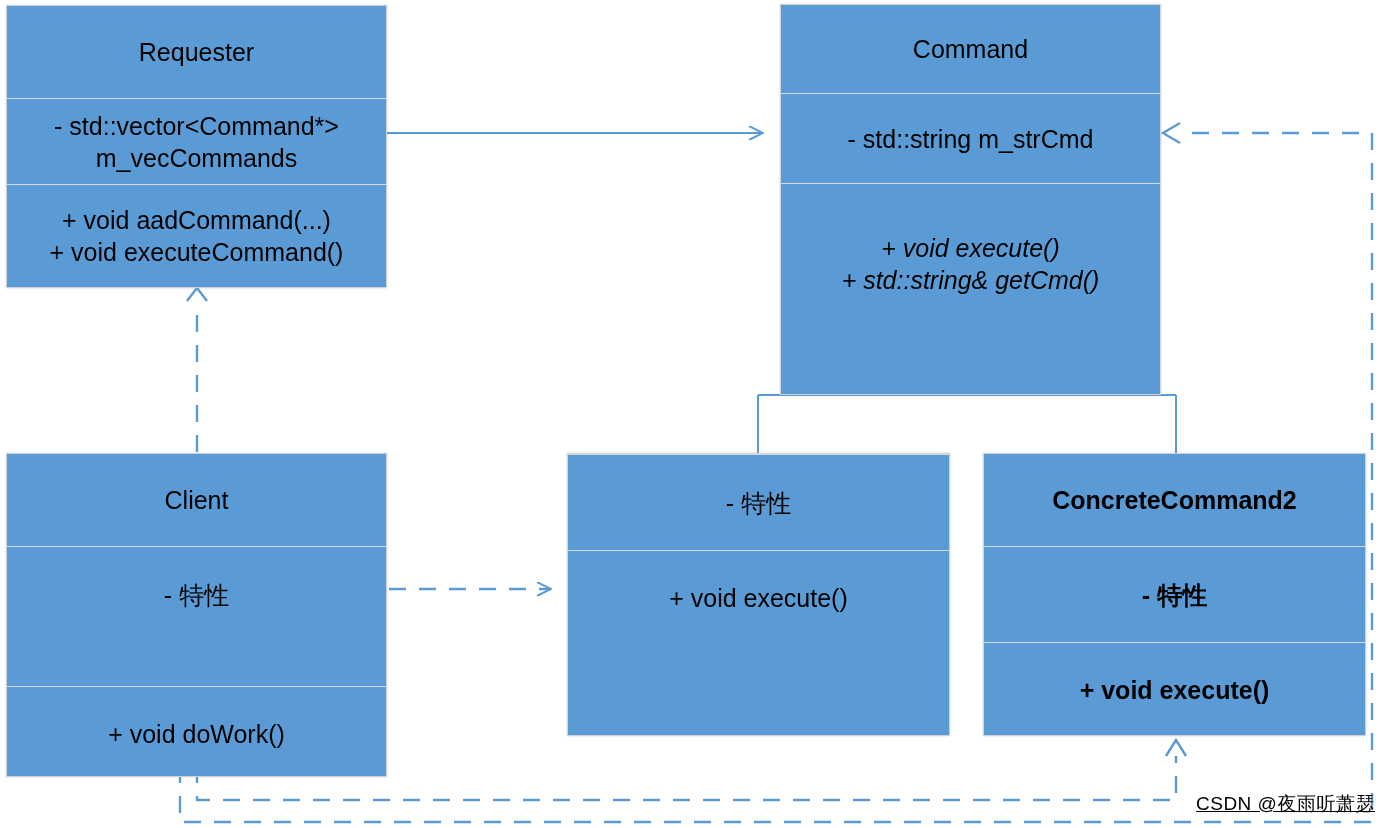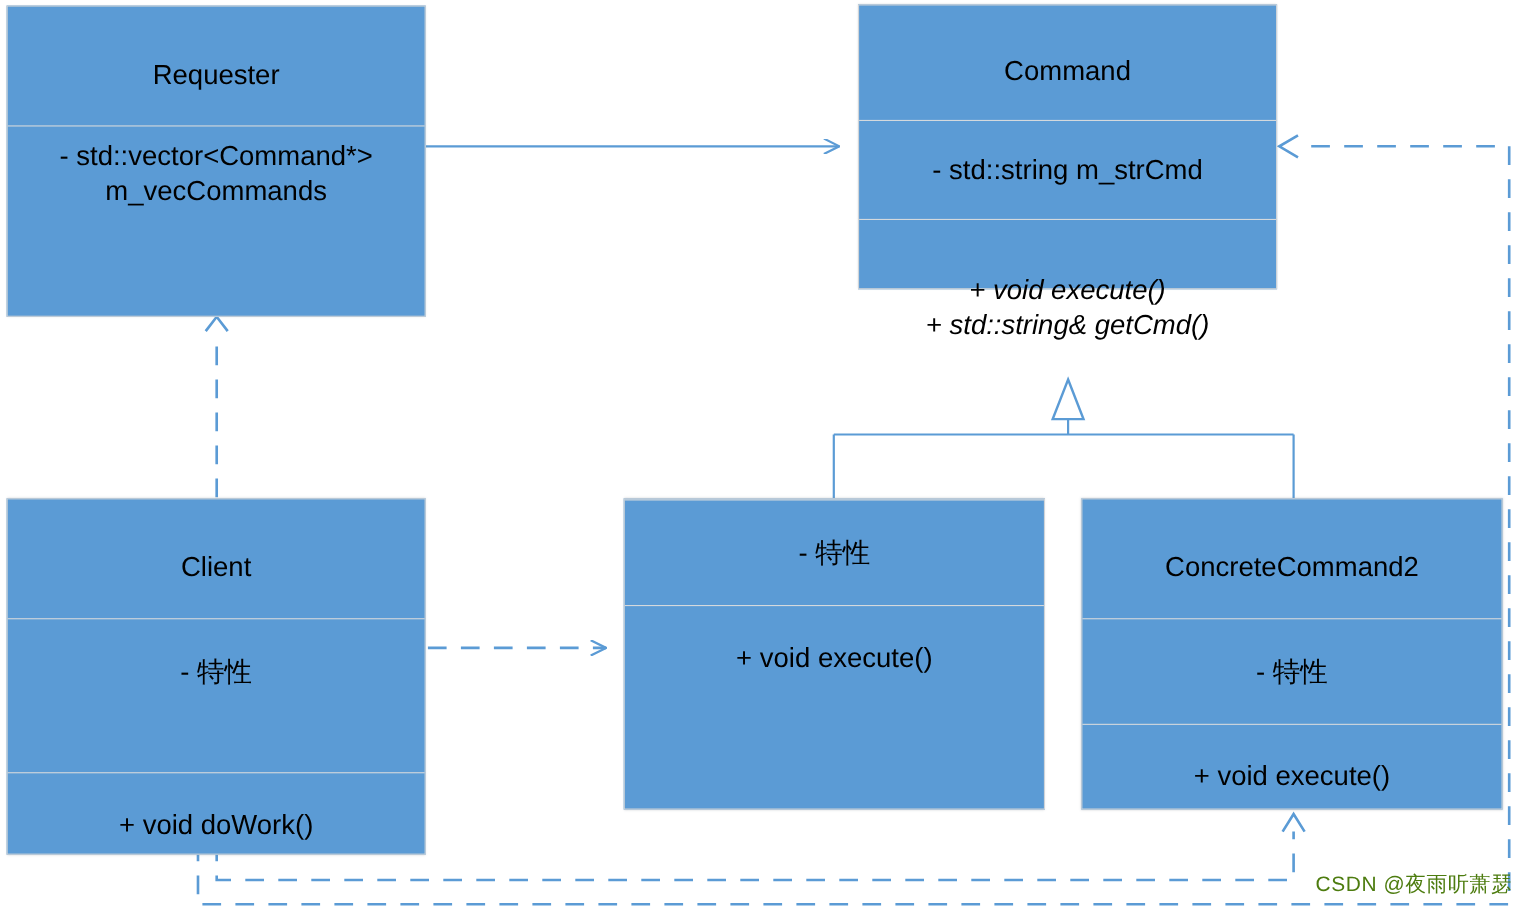--- a/index.html
+++ b/index.html
@@ -40,37 +40,37 @@
     color: #000000;
     line-height: 1.28;
     padding: 0 6px;
     white-space: pre-line;
   }
   .compartment.divider-top {
     border-top: 1px solid #d4d9dd;
   }
   .c-name {
     font-size: 25px;
-    margin-top: 16px;
   }
   .c-attrs {
     font-size: 25px;
   }
   .c-ops {
     font-size: 25px;
   }
   .italic {
     font-style: italic;
   }
   .watermark {
     position: absolute;
     font-size: 19px;
-    color: #4d7c0f;
+    color: #000000;
     letter-spacing: 0.5px;
     white-space: nowrap;
+    text-decoration: underline;
   }
 </style>
 </head>
 <body>
 
 <div id="diagram-root">
 
   <svg class="canvas" viewBox="0 0 1381 828">
     <defs>
       <marker id="openArrowR" markerWidth="16" markerHeight="14" refX="15" refY="7" orient="auto" markerUnits="userSpaceOnUse">
@@ -118,41 +118,43 @@
     <g>
       <path d="M180,736 L180,822 L1372,822 L1372,133 L1180,133" fill="none" stroke="#5B9BD5" stroke-width="2.4" stroke-dasharray="17 13"></path>
       <path d="M1180,123 L1163,133 L1180,143" fill="none" stroke="#5B9BD5" stroke-width="2.4"></path>
     </g>
   </svg>
 
   <div class="uml-class" style="left:6px; top:5px; width:381px; height:283px;">
     <div class="compartment c-name" style="height:92px;">Requester</div>
     <div class="compartment c-attrs divider-top" style="height:86px;">- std::vector&lt;Command*&gt;
 m_vecCommands</div>
+    <div class="compartment c-ops divider-top" style="height:103px;">+ void aadCommand(...)
++ void executeCommand()</div>
   </div>
 
-  <div class="uml-class" style="left:780px; top:4px; width:381px; height:259px;">
+  <div class="uml-class" style="left:780px; top:4px; width:381px; height:391px;">
     <div class="compartment c-name" style="height:88px;">Command</div>
     <div class="compartment c-attrs divider-top" style="height:90px;">- std::string m_strCmd</div>
     <div class="compartment c-ops divider-top italic" style="height:161px;">+ void execute()
 + std::string&amp; getCmd()</div>
   </div>
 
   <div class="uml-class" style="left:6px; top:453px; width:381px; height:324px;">
     <div class="compartment c-name" style="height:92px;">Client</div>
     <div class="compartment c-attrs divider-top" style="height:96px;">- 特性</div>
     <div class="compartment c-ops divider-top" style="height:95px;margin-top:44px;">+ void doWork()</div>
   </div>
 
   <div class="uml-class" style="left:567px; top:453px; width:383px; height:283px;">
     <div class="compartment c-attrs divider-top" style="height:96px;">- 特性</div>
     <div class="compartment c-ops divider-top" style="height:95px;">+ void execute()</div>
   </div>
 
-  <div class="uml-class" style="left:983px; top:453px; width:383px; height:283px;">
+  <div class="uml-class" style="left:983px; top:453px; width:383px; height:283px;font-weight:bold;">
     <div class="compartment c-name" style="height:92px;">ConcreteCommand2</div>
     <div class="compartment c-attrs divider-top" style="height:96px;">- 特性</div>
     <div class="compartment c-ops divider-top" style="height:95px;">+ void execute()</div>
   </div>
 
   <div class="watermark" style="left:1196px; top:791px;">CSDN @夜雨听萧瑟</div>
 
 </div>
 
 </body></html>

